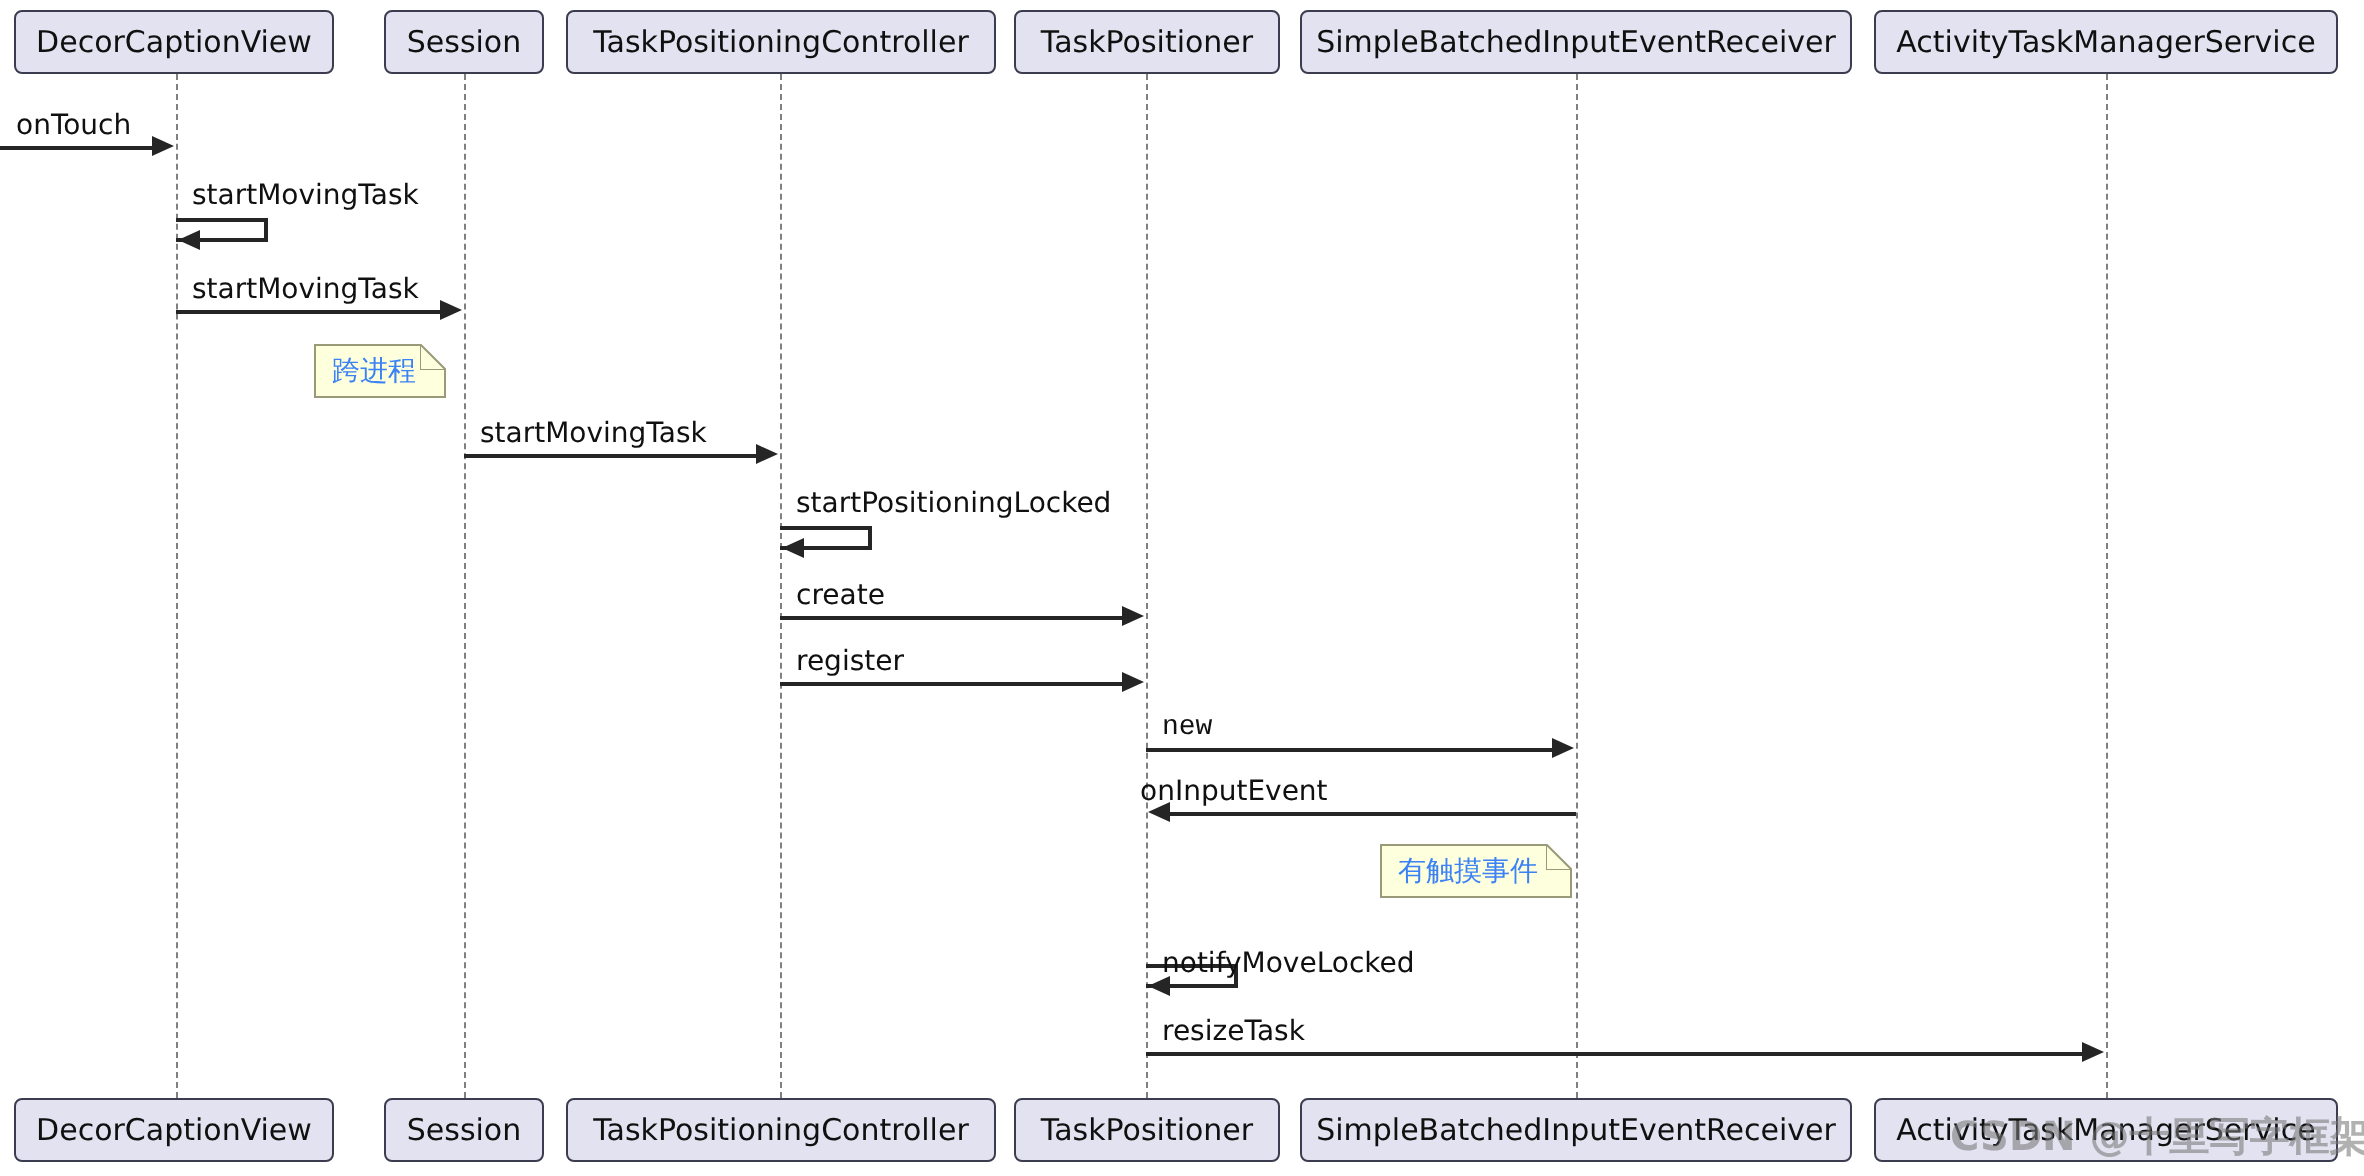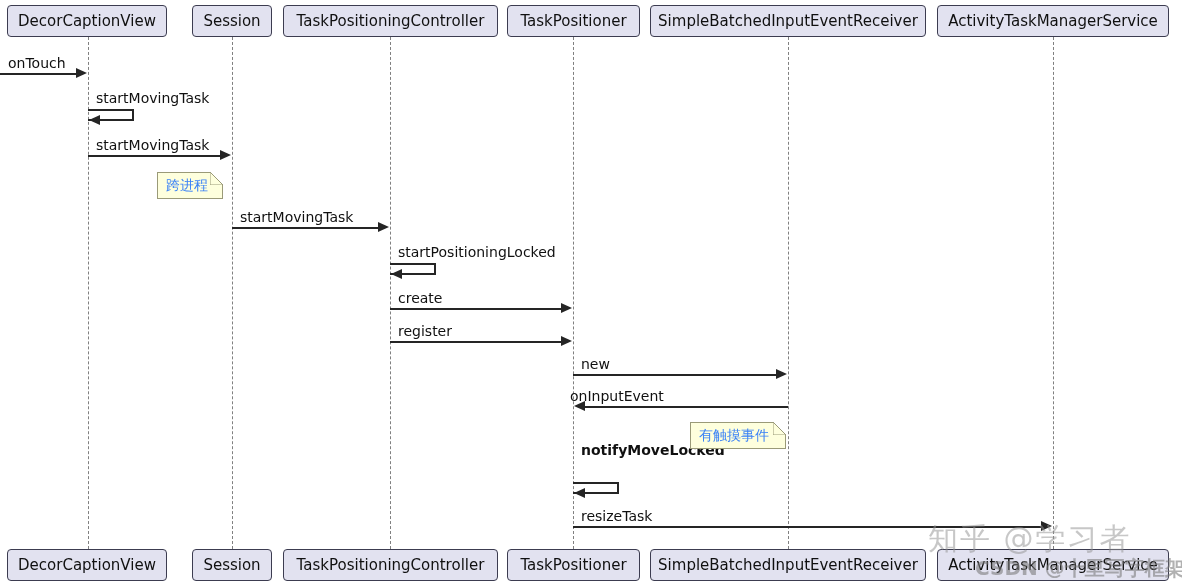--- a/index.html
+++ b/index.html
@@ -119,39 +119,38 @@
     <div class="ahead l" style="left: 391px; top: 269px;"></div>
     <div class="mlabel" style="left: 398px; top: 244px; text-align: right;">startPositioningLocked</div>
     <div class="mline" style="left: 390px; top: 308px; width: 174px;"></div>
     <div class="ahead r" style="left: 561px; top: 303px;"></div>
     <div class="mlabel" style="left: 398px; top: 290px;">create</div>
     <div class="mline" style="left: 390px; top: 341px; width: 174px;"></div>
     <div class="ahead r" style="left: 561px; top: 336px;"></div>
     <div class="mlabel" style="left: 398px; top: 323px;">register</div>
     <div class="mline" style="left: 573px; top: 374px; width: 206px;"></div>
     <div class="ahead r" style="left: 776px; top: 369px;"></div>
-    <div class="mlabel" style="left: 581px; top: 356px;">new</div>
+    <div class="mlabel" style="left: 581px; top: 356px; font-family: Liberation Mono, monospace;">new</div>
     <div class="mline" style="left: 583px; top: 406px; width: 205px;"></div>
     <div class="ahead l" style="left: 574px; top: 401px;"></div>
     <div class="mlabel" style="left: 570px; top: 388px;">onInputEvent</div>
     <div class="selfloop" style="left: 573px; top: 482px; width: 46px; height: 12px;"></div>
     <div class="ahead l" style="left: 574px; top: 488px;"></div>
-    <div class="mlabel" style="left: 581px; top: 442px; font-weight: bold;">notifyMoveLocked</div>
+    <div class="mlabel" style="left: 581px; top: 474px;">notifyMoveLocked</div>
     <div class="mline" style="left: 573px; top: 526px; width: 471px;"></div>
     <div class="ahead r" style="left: 1041px; top: 521px;"></div>
     <div class="mlabel" style="left: 581px; top: 508px;">resizeTask</div>
     <div class="note" style="left: 157px; top: 172px; width: 66px; height: 27px;">
       <span>跨进程</span>
       <svg class="fold" width="13" height="13">
         <polygon points="0,0 13,0 13,13" fill="#ffffff"></polygon>
         <polygon points="0,0 13,13 0,13" fill="#FEFFDD" stroke="#9a9a78" stroke-width="1"></polygon>
       </svg>
     </div>
     <div class="note" style="left: 690px; top: 422px; width: 96px; height: 27px;">
       <span>有触摸事件</span>
       <svg class="fold" width="13" height="13">
         <polygon points="0,0 13,0 13,13" fill="#ffffff"></polygon>
         <polygon points="0,0 13,13 0,13" fill="#FEFFDD" stroke="#9a9a78" stroke-width="1"></polygon>
       </svg>
     </div>
-    <div class="wm" style="left: 928px; top: 519px; font-size: 30px; letter-spacing: 2px; color: rgba(148, 148, 148, 0.52);">知乎 @学习者</div>
     <div class="wm" style="left: 975px; top: 555px; font-size: 20px; letter-spacing: 0px; color: rgba(120, 120, 120, 0.58); font-weight: bold;">CSDN @十里写字框架</div>
   </div>
 
 </body></html>

